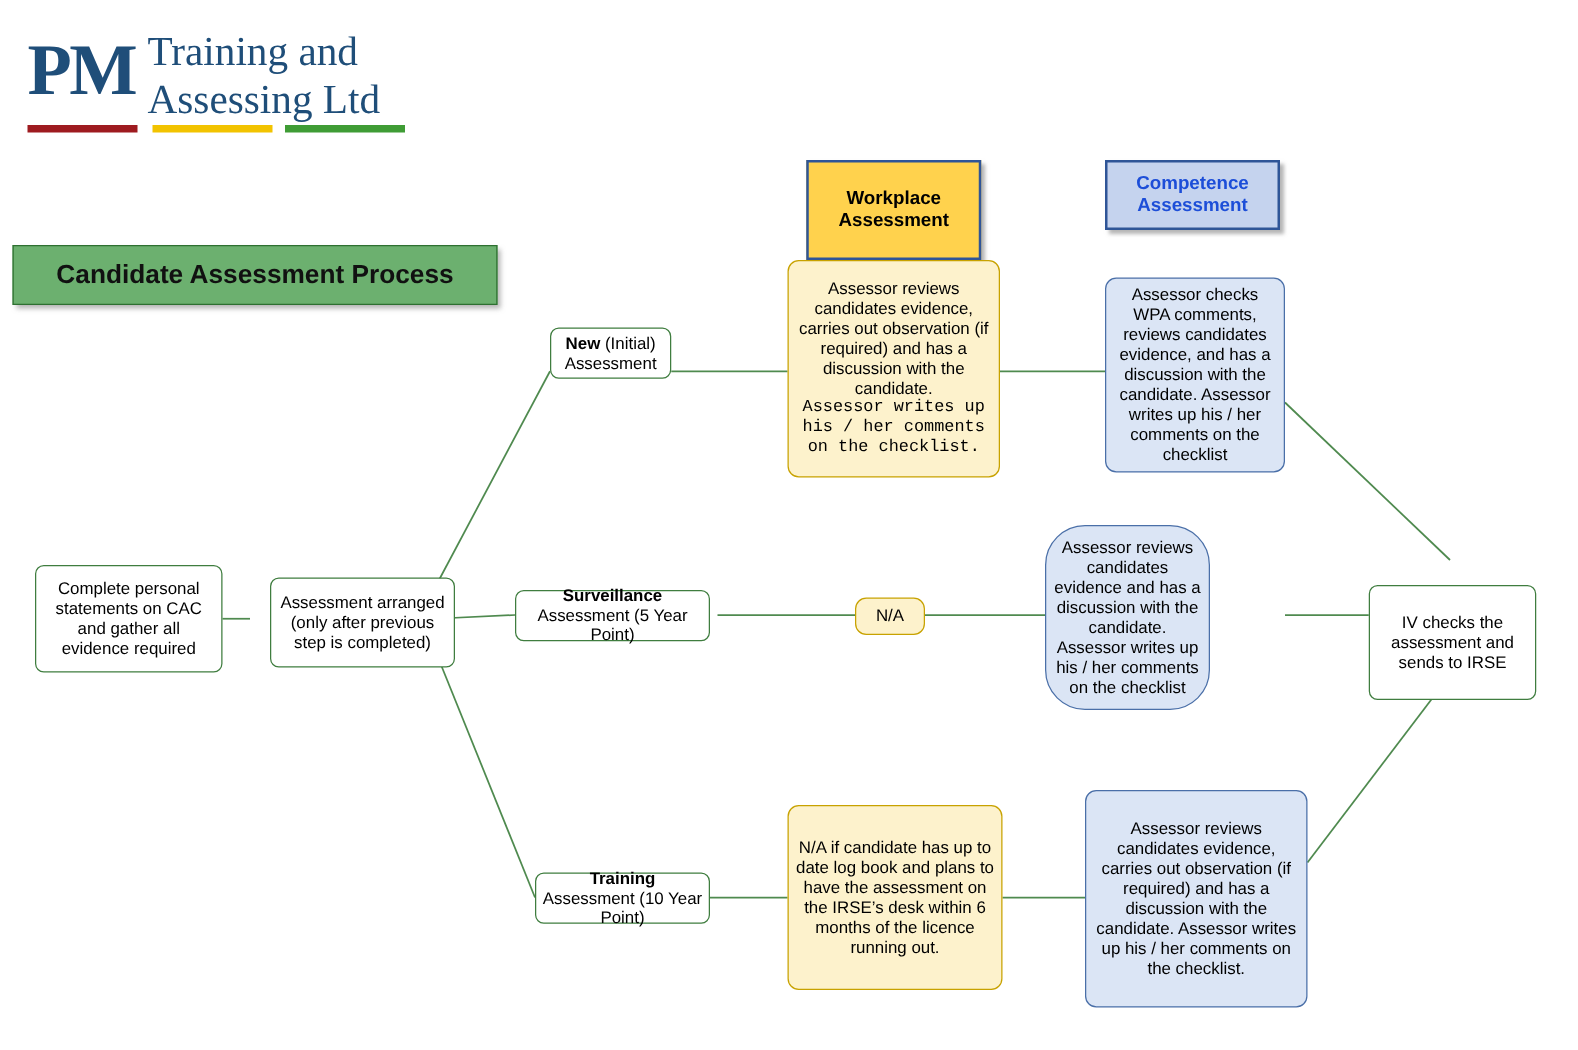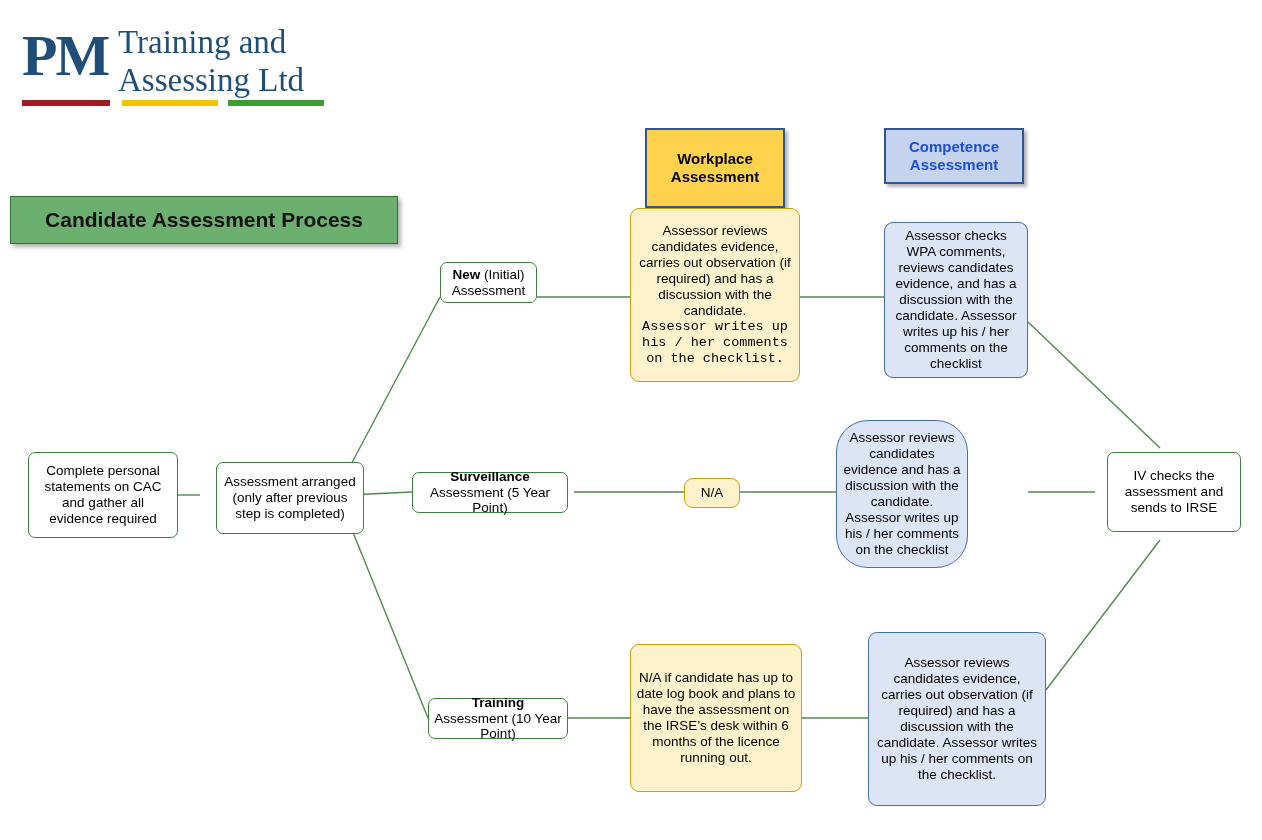--- a/index.html
+++ b/index.html
@@ -260,17 +260,17 @@
   </div>
 
   <div class="node blue-box" style="left:836px; top:420px; width:132px; height:148px;border-radius:32px;">
     <div class="inner">Assessor reviews candidates evidence and has a discussion with the candidate. Assessor writes up his / her comments on the checklist</div>
   </div>
 
   <div class="node blue-box" style="left:868px; top:632px; width:178px; height:174px;">
     <div class="inner">Assessor reviews candidates evidence, carries out observation (if required) and has a discussion with the candidate. Assessor writes up his / her comments on the checklist.</div>
   </div>
 
-  <div class="node green-box" style="left:1095px; top:452px; width:134px; height:80px;margin-left:12px;">
+  <div class="node green-box" style="left:1095px; top:468px; width:134px; height:92px;">
     <div class="inner">IV checks the assessment and sends to IRSE</div>
   </div>
 
 </div>
 
 </body></html>

